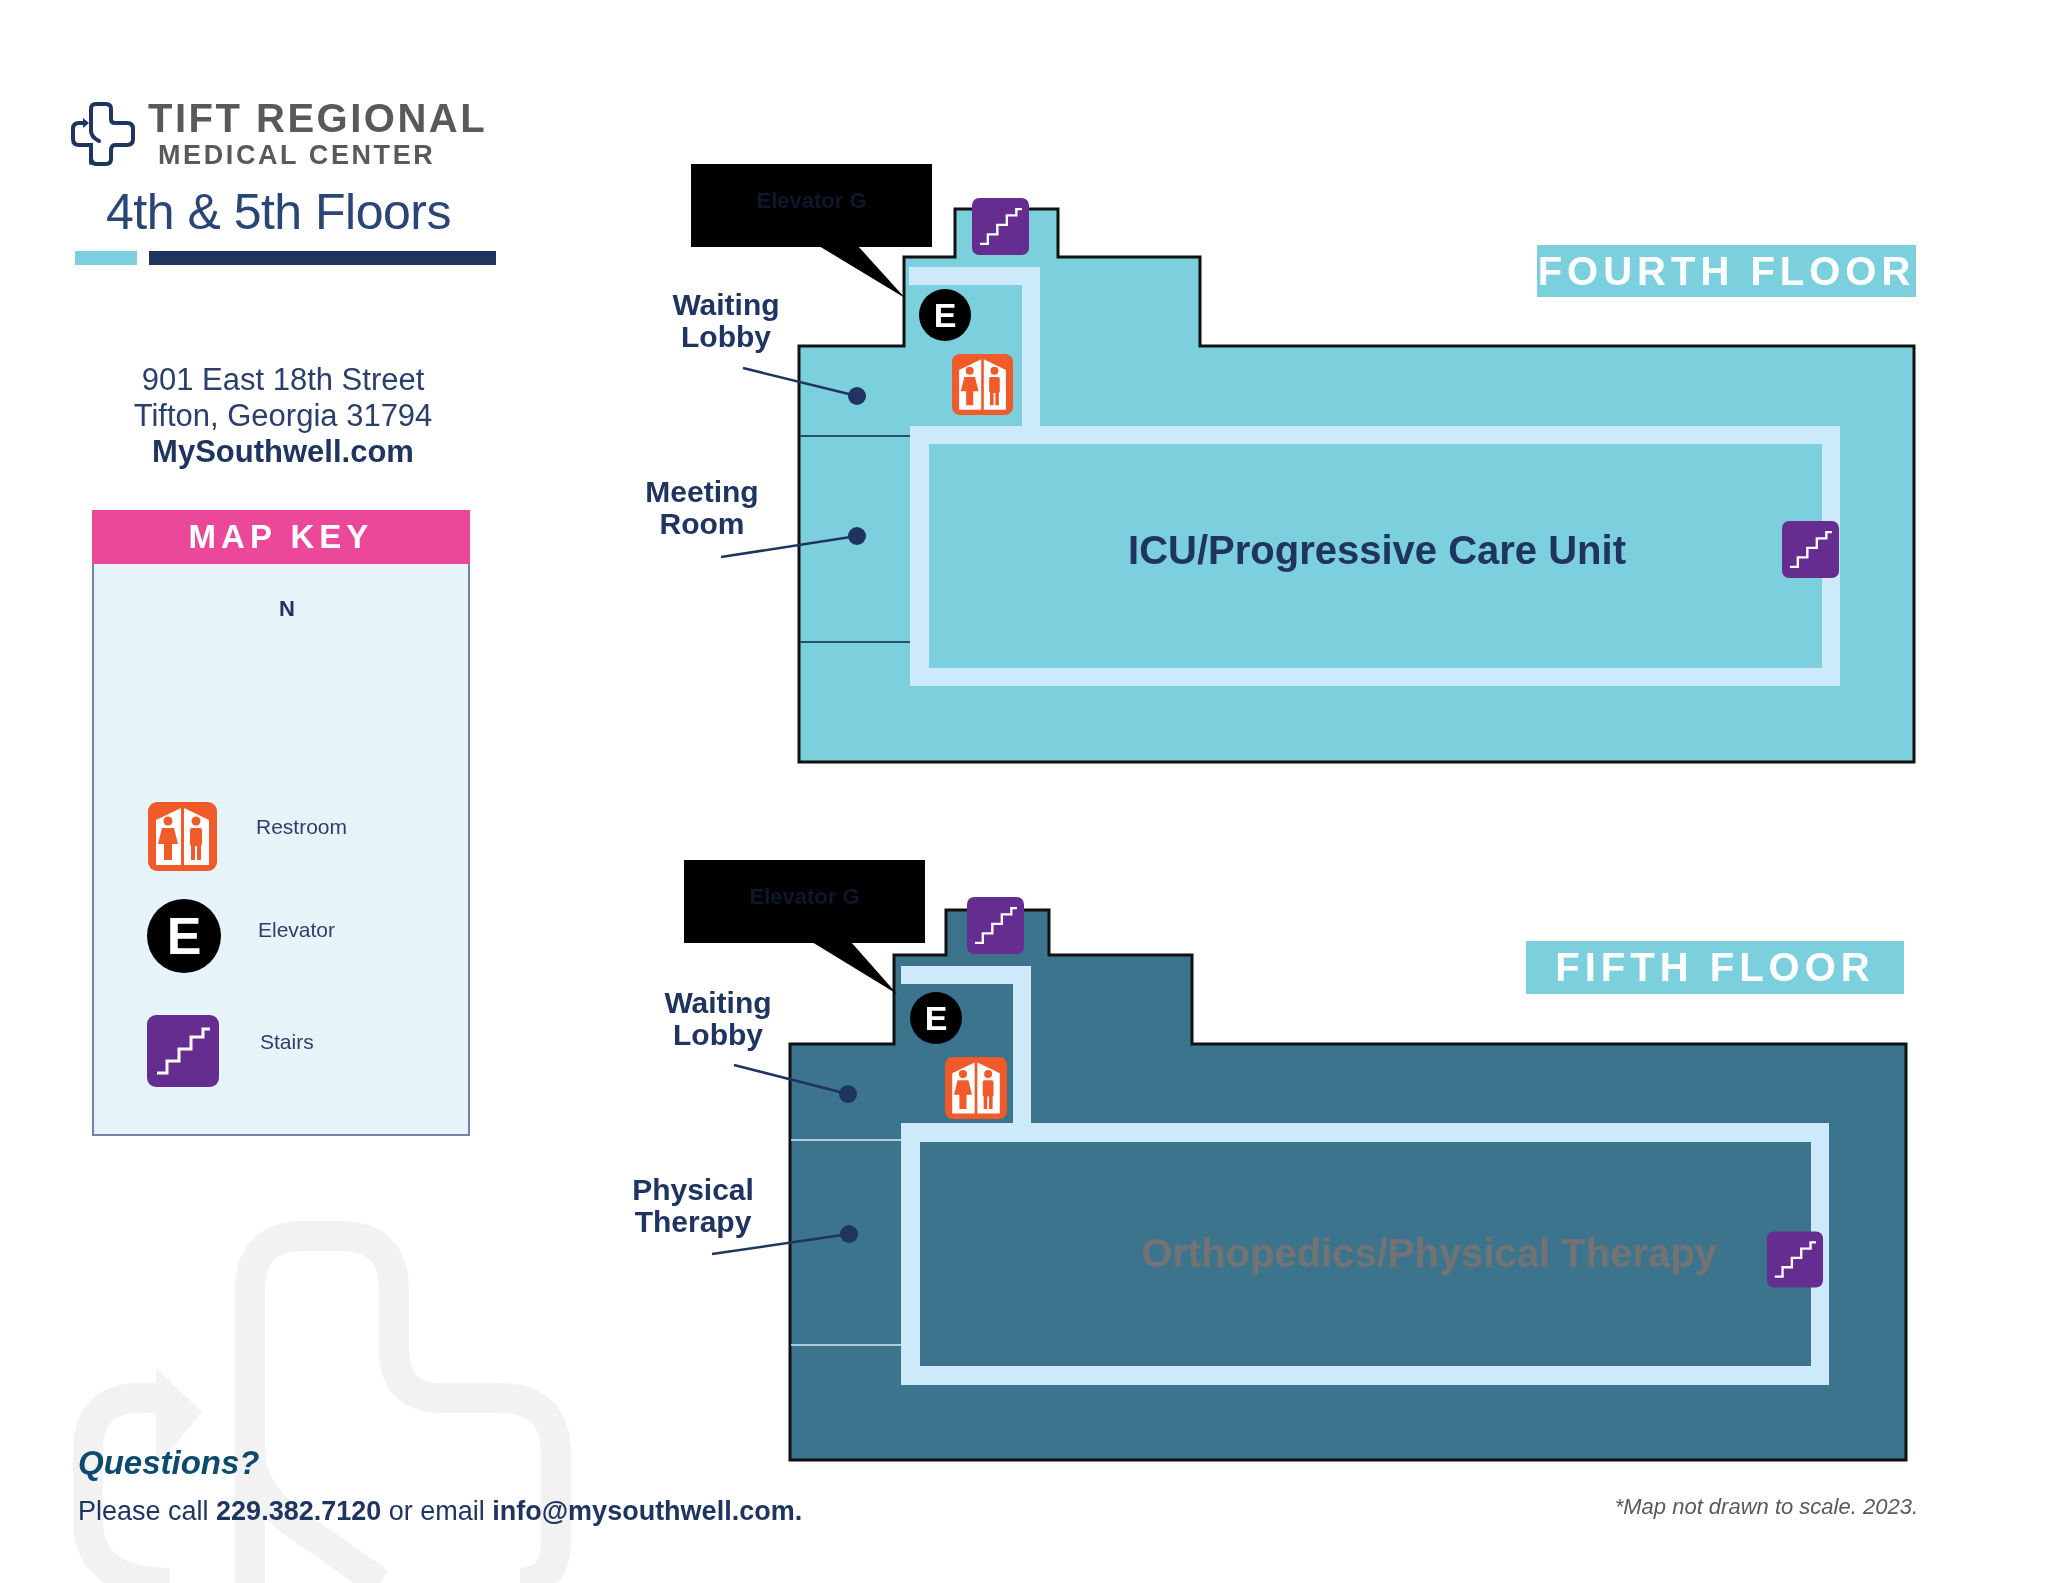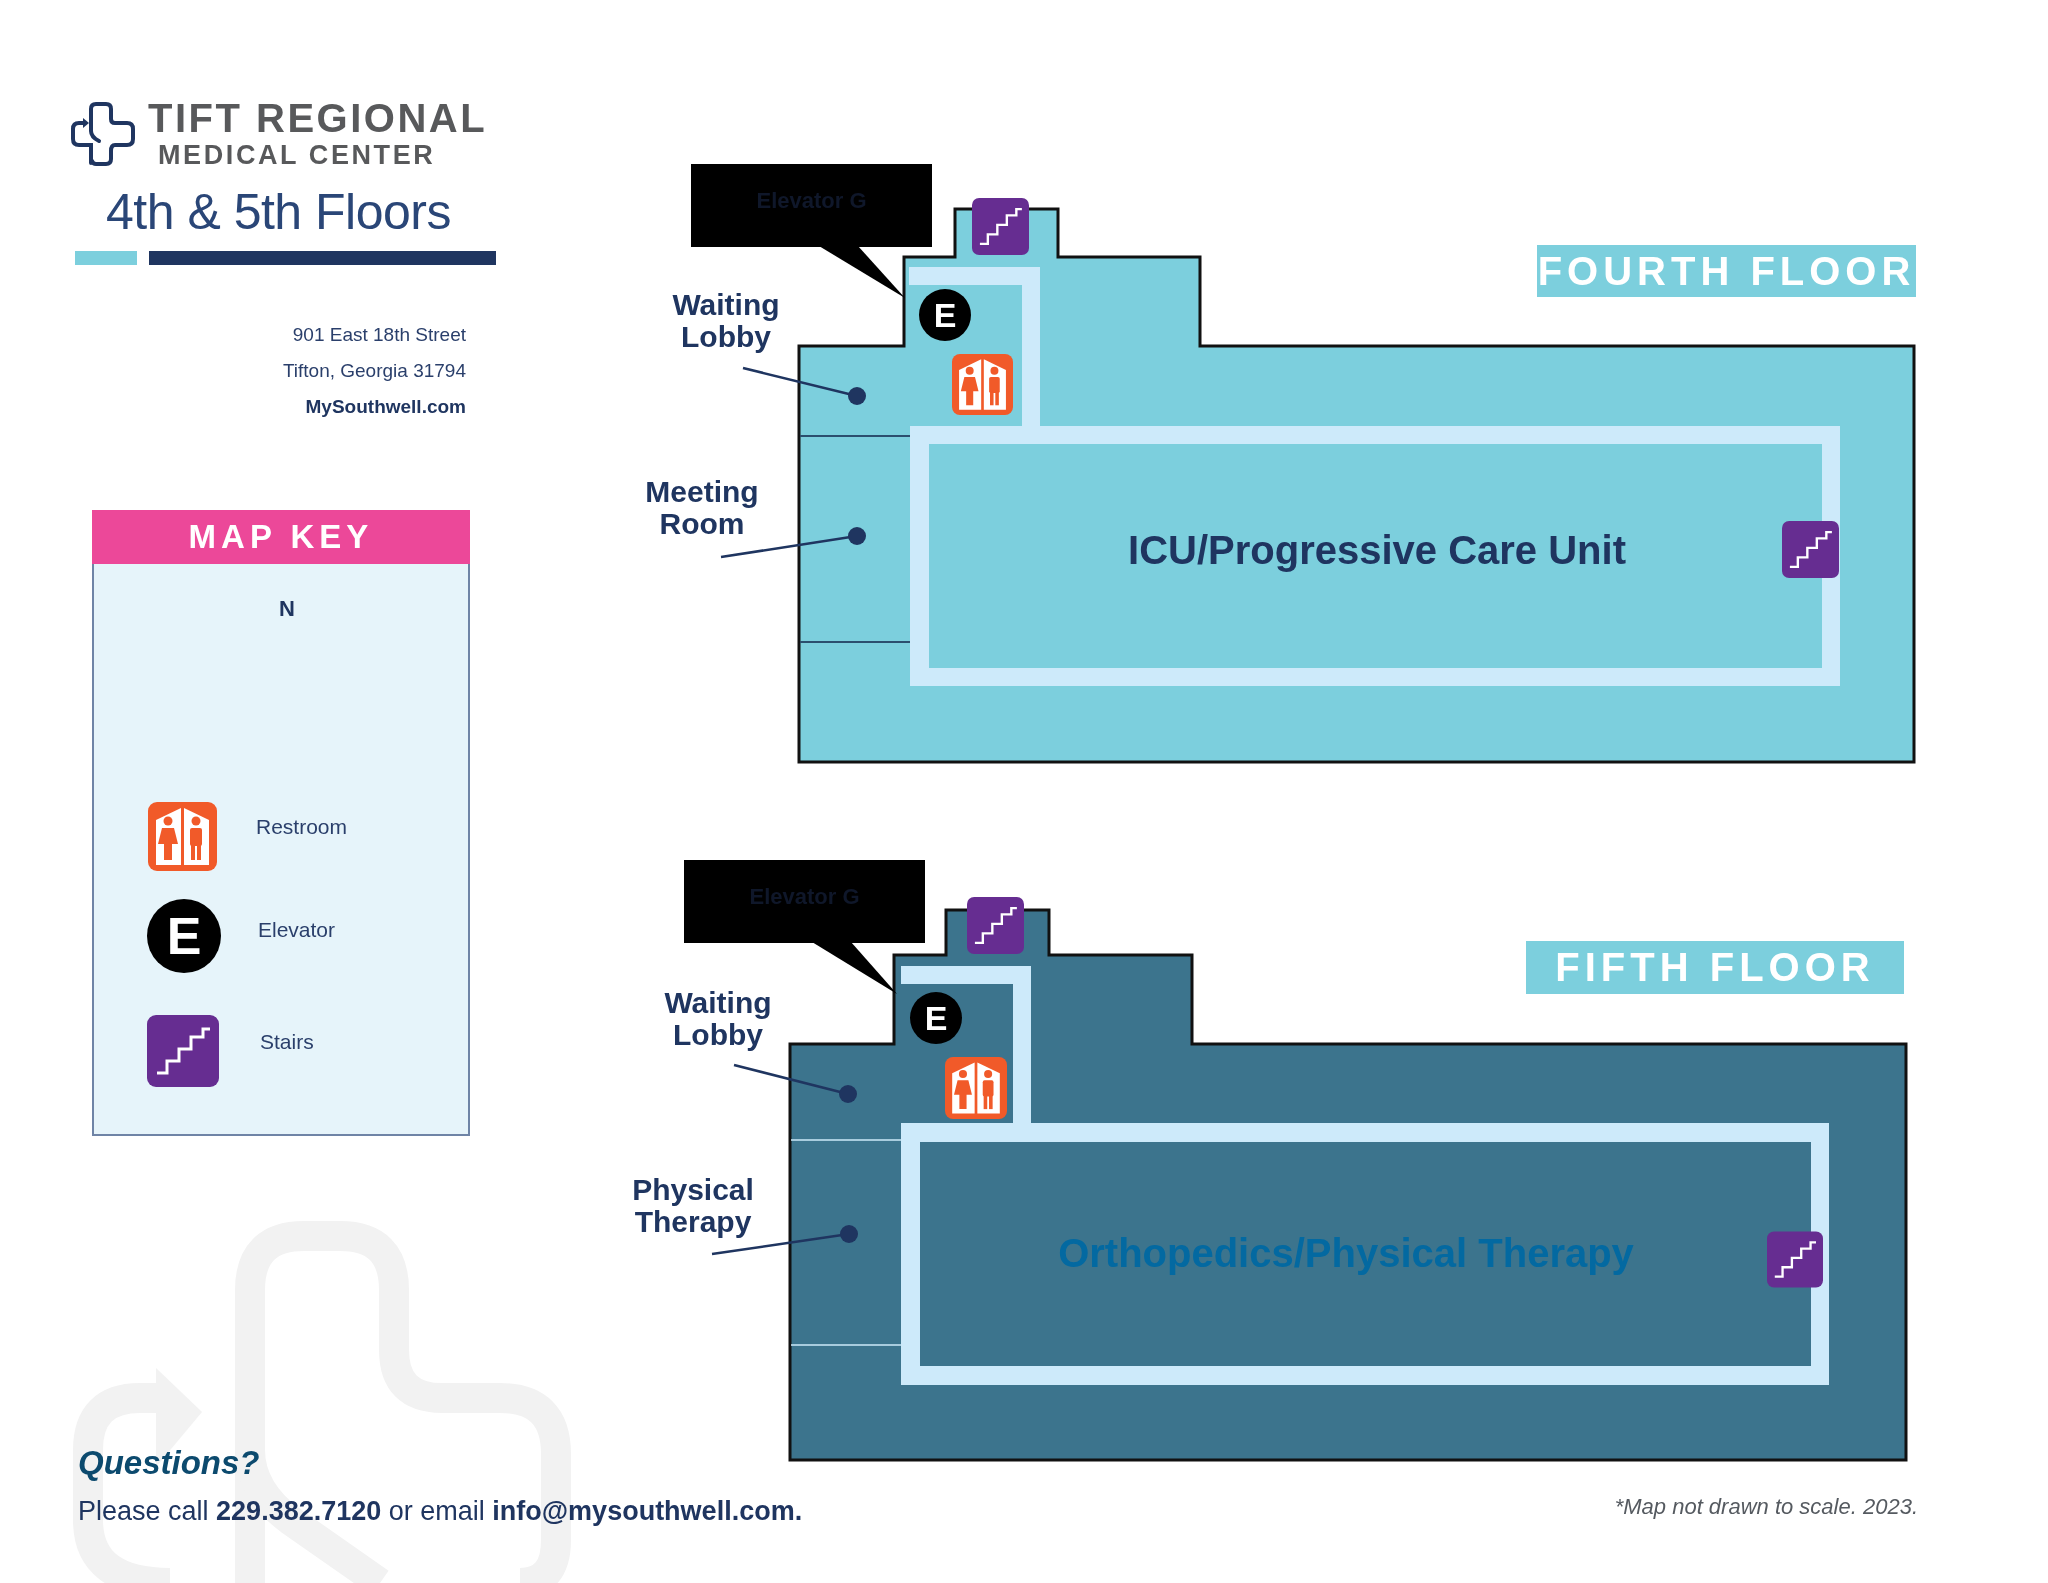--- a/index.html
+++ b/index.html
@@ -3,21 +3,21 @@
 <meta charset="utf-8">
 <style>
   html, body { margin: 0; padding: 0; background: #ffffff; }
   body { width: 2048px; height: 1583px; position: relative; overflow: hidden;
          font-family: "Liberation Sans", "DejaVu Sans", sans-serif; color: #1f3560; }
   .abs { position: absolute; }
   #bg-svg { position: absolute; left: 0; top: 0; width: 2048px; height: 1583px; }
   .logo-line1 { left: 148px; top: 96px; font-size: 40px; font-weight: bold; letter-spacing: 2.5px; color: #58595b; white-space: nowrap; }
   .logo-line2 { left: 158px; top: 140px; font-size: 27px; font-weight: bold; letter-spacing: 2.6px; color: #58595b; white-space: nowrap; }
   .floors-title { left: 106px; top: 183px; font-size: 50px; font-weight: normal; color: #2a4677; white-space: nowrap; letter-spacing: -0.5px; }
-  .addr { left: 100px; width: 366px; text-align: right; font-size: 19px; color: #2a3f6b; white-space: nowrap; }
+  .addr { left: 100px; width: 366px; text-align: center; font-size: 31px; color: #2a3f6b; white-space: nowrap; margin-top: 38px; }
   .addr-web { font-weight: bold; color: #1f3560; }
   .key-box { left: 92px; top: 510px; width: 378px; height: 626px; background: #e6f4fa; border: 2px solid #6f84a6; box-sizing: border-box; }
   .key-header { left: 92px; top: 510px; width: 378px; height: 54px; background: #ec4899; color: #ffffff; font-size: 33px; font-weight: bold; letter-spacing: 5px; text-align: center; line-height: 54px; }
   .compass-n { left: 277px; top: 596px; font-size: 22px; font-weight: bold; color: #1f3560; width: 20px; text-align: center; }
   .key-label { font-size: 21px; color: #2a3f6b; white-space: nowrap; }
   .floor-tag { background: #7ccfdd; color: #ffffff; font-size: 40px; font-weight: bold; letter-spacing: 5px; text-align: center; box-sizing: border-box; }
   .callout-text { color: #0f172a; font-size: 22px; font-weight: bold; text-align: center; white-space: nowrap; }
   .room-label { font-size: 30px; font-weight: bold; color: #1f3560; text-align: center; line-height: 32px; white-space: nowrap; }
   .unit-label { font-size: 40px; font-weight: bold; white-space: nowrap; text-align: center; }
   .q-title { left: 78px; top: 1444px; font-size: 33px; font-weight: bold; font-style: italic; color: #0c4a6e; }
@@ -155,21 +155,21 @@
 <div class="abs floor-tag" style="left:1526px;top:941px;width:378px;height:53px;line-height:53px">FIFTH FLOOR</div>
 <div class="abs callout-text" style="left:684px;top:884px;width:241px">Elevator G</div>
 <div class="abs room-label" style="left:658px;top:987px;width:120px">
   <div>Waiting</div>
   <div>Lobby</div>
 </div>
 <div class="abs room-label" style="left:628px;top:1174px;width:130px">
   <div>Physical</div>
   <div>Therapy</div>
 </div>
-<div class="abs unit-label" style="left:1006px;top:1231px;width:680px;color:#0369a1">Orthopedics/Physical Therapy</div>
+<div class="abs unit-label" style="left:1089px;top:1231px;width:680px;color:#737373">Orthopedics/Physical Therapy</div>
 
 <div class="abs" style="left:910px;top:992px;width:52px;height:52px;border-radius:50%;background:#000;color:#fff;font-weight:bold;font-size:34px;text-align:center;line-height:52px">E</div>
 <svg class="icon" style="left:945px;top:1057px;width:62px;height:62px" viewBox="0 0 69 69">
   <rect x="0" y="0" width="69" height="69" rx="9" fill="#f15a29"></rect>
   <path d="M8,63 L8,18 L33,6 L33,63 Z" fill="#fff"></path>
   <path d="M36,63 L36,6 L61,18 L61,63 Z" fill="#fff"></path>
   <circle cx="20" cy="19" r="4.5" fill="#f15a29"></circle>
   <path d="M14,26 L26,26 L30,42 L24,42 L24,58 L16,58 L16,42 L10,42 Z" fill="#f15a29"></path>
   <circle cx="48" cy="19" r="4.5" fill="#f15a29"></circle>
   <rect x="42" y="26" width="12" height="18" rx="2" fill="#f15a29"></rect>

